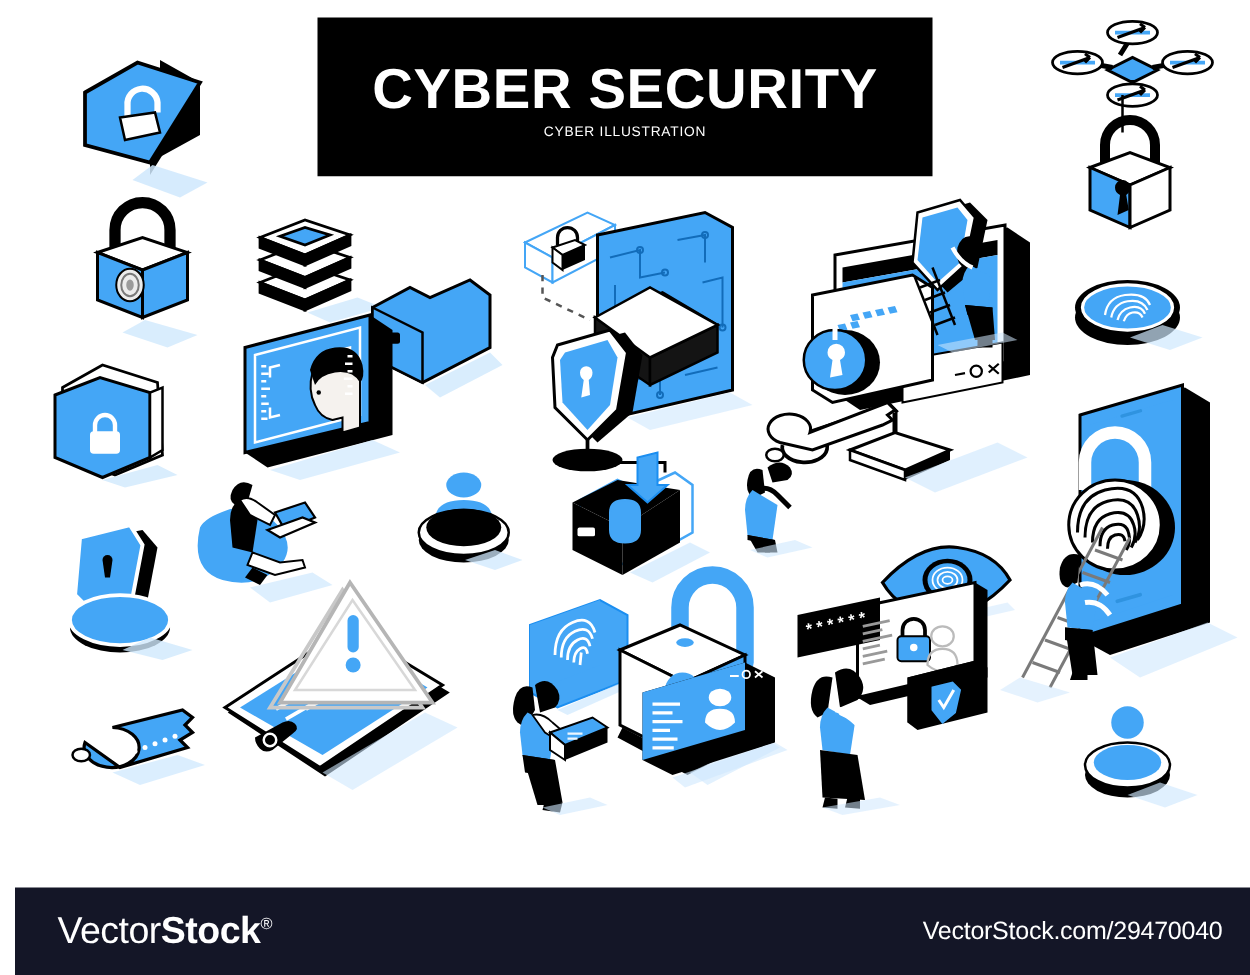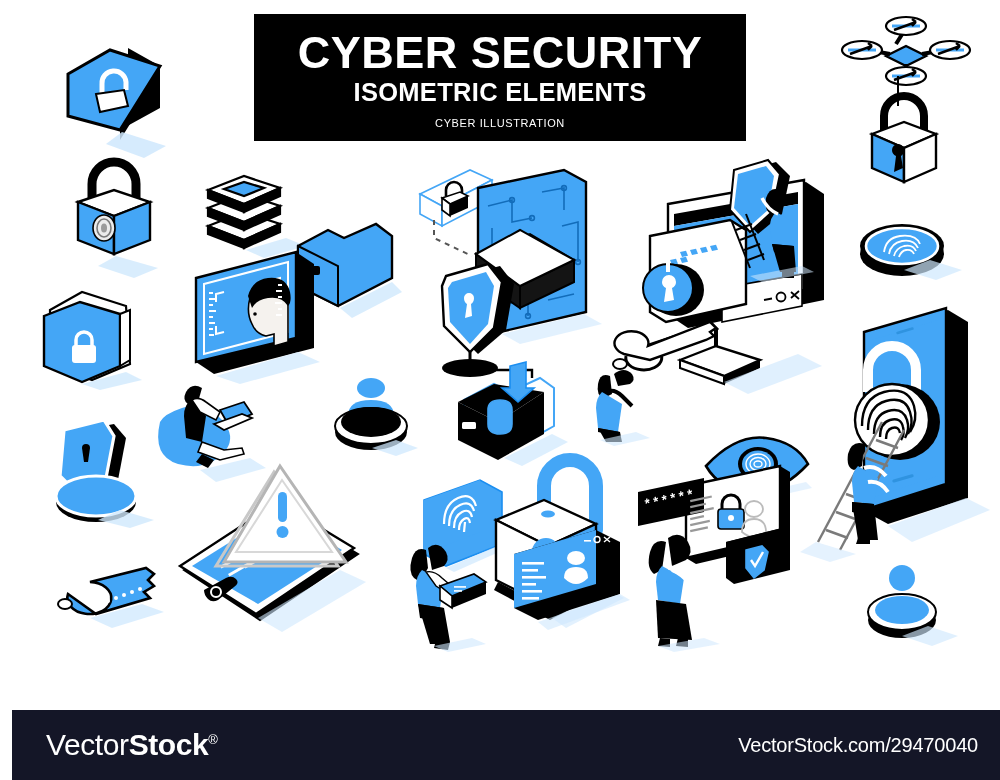--- a/index.html
+++ b/index.html
@@ -656,21 +656,20 @@
         <ellipse cx="52" cy="54" rx="34" ry="18" fill="#fff" stroke="#000" stroke-width="2"></ellipse>
         <ellipse cx="52" cy="52" rx="27" ry="14" fill="#44a6f6"></ellipse>
         <path d="M78 68 L108 78 L82 88 L52 78 Z" fill="#cfe8fd" opacity="0.65"></path>
       </svg>
     </div>
 
   </div>
 
   <div id="title-plate">
     <div id="title-main">CYBER SECURITY</div>
-    <div id="title-sub">ISOMETRIC ELEMENTS</div>
     <div id="title-tag">CYBER ILLUSTRATION</div>
   </div>
 
   <div id="footer">
     <div id="brand"><span class="light">Vector</span><span class="bold">Stock</span><span class="reg">®</span></div>
     <div id="footer-url">VectorStock.com/29470040</div>
   </div>
 
 </div>
 

